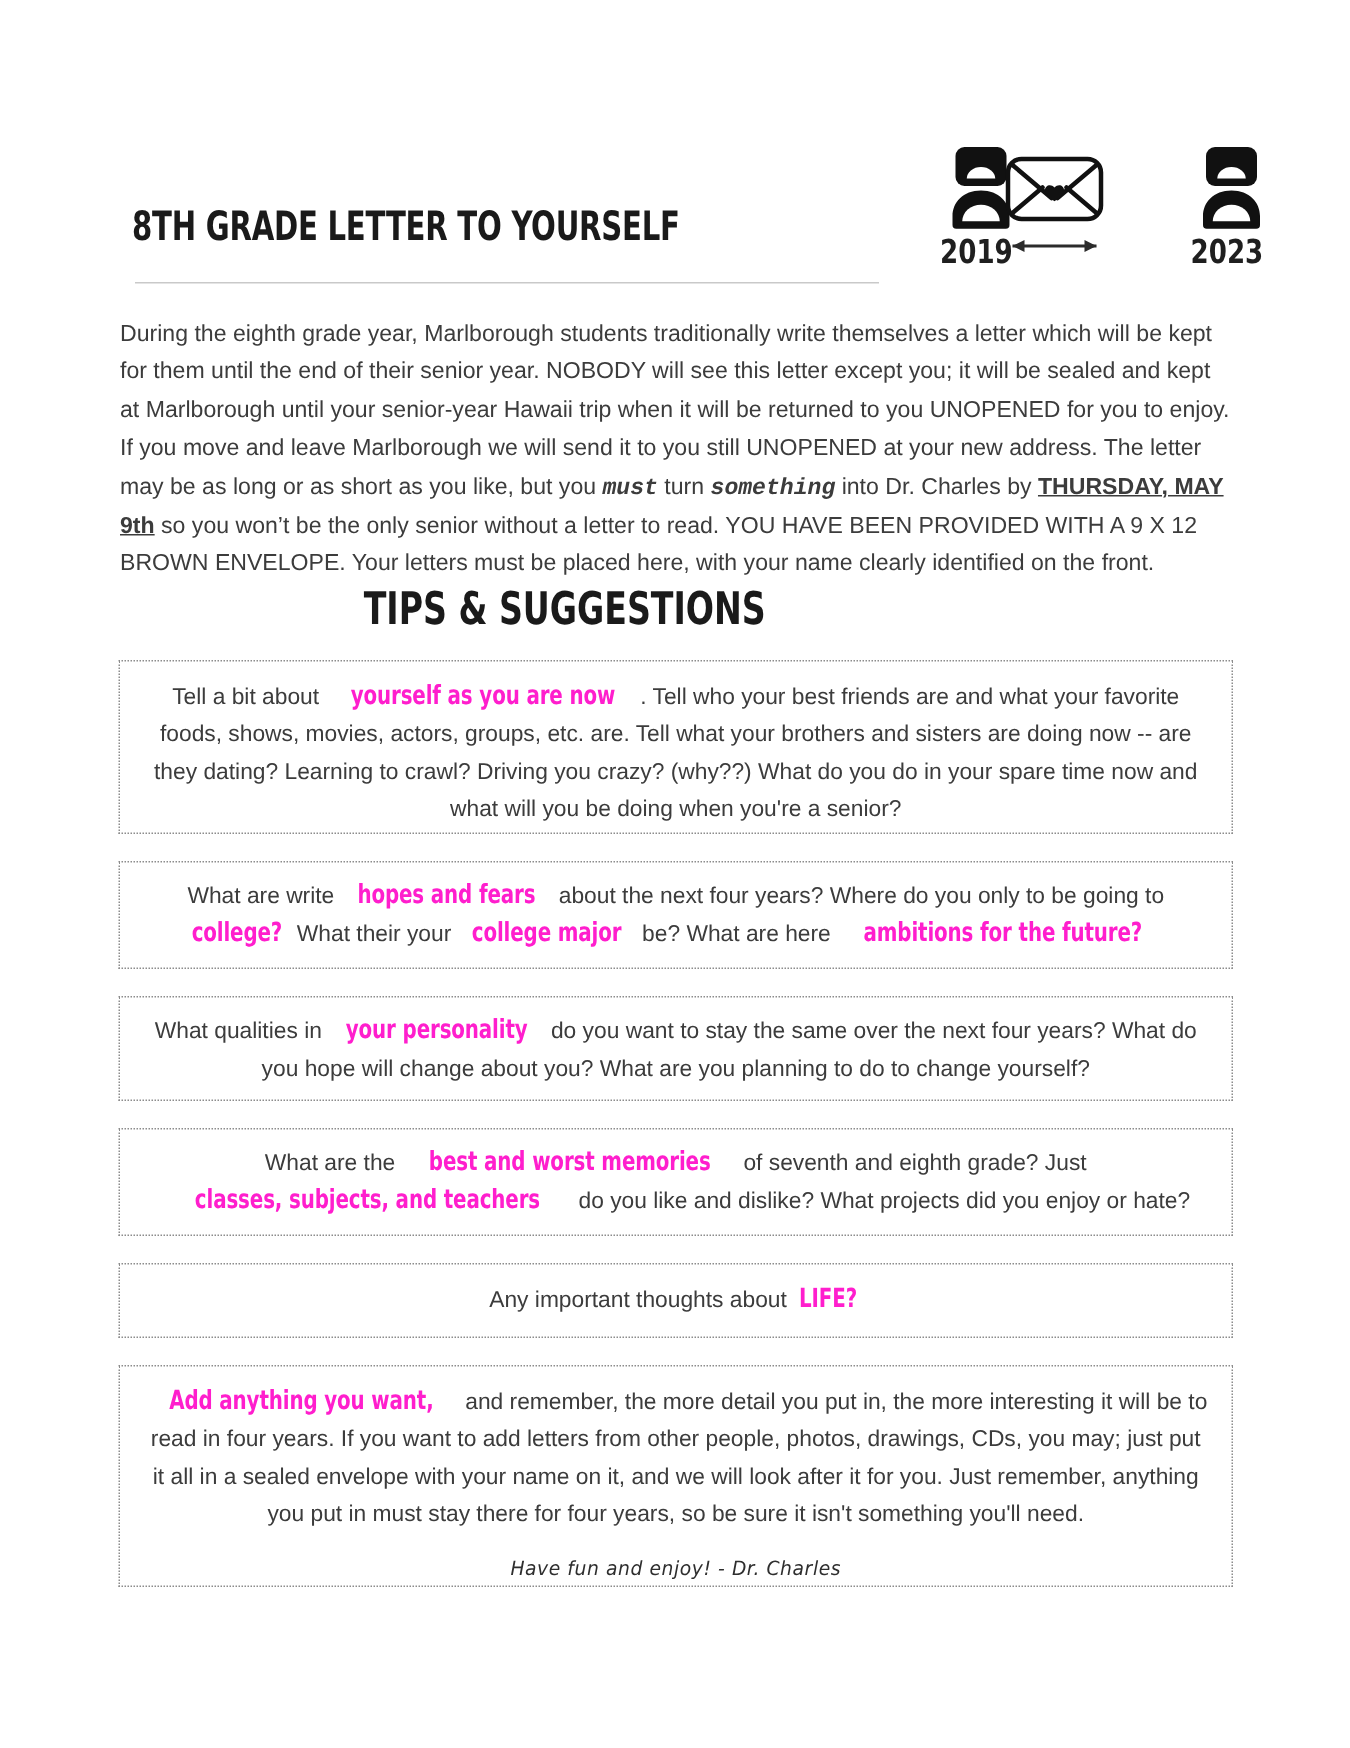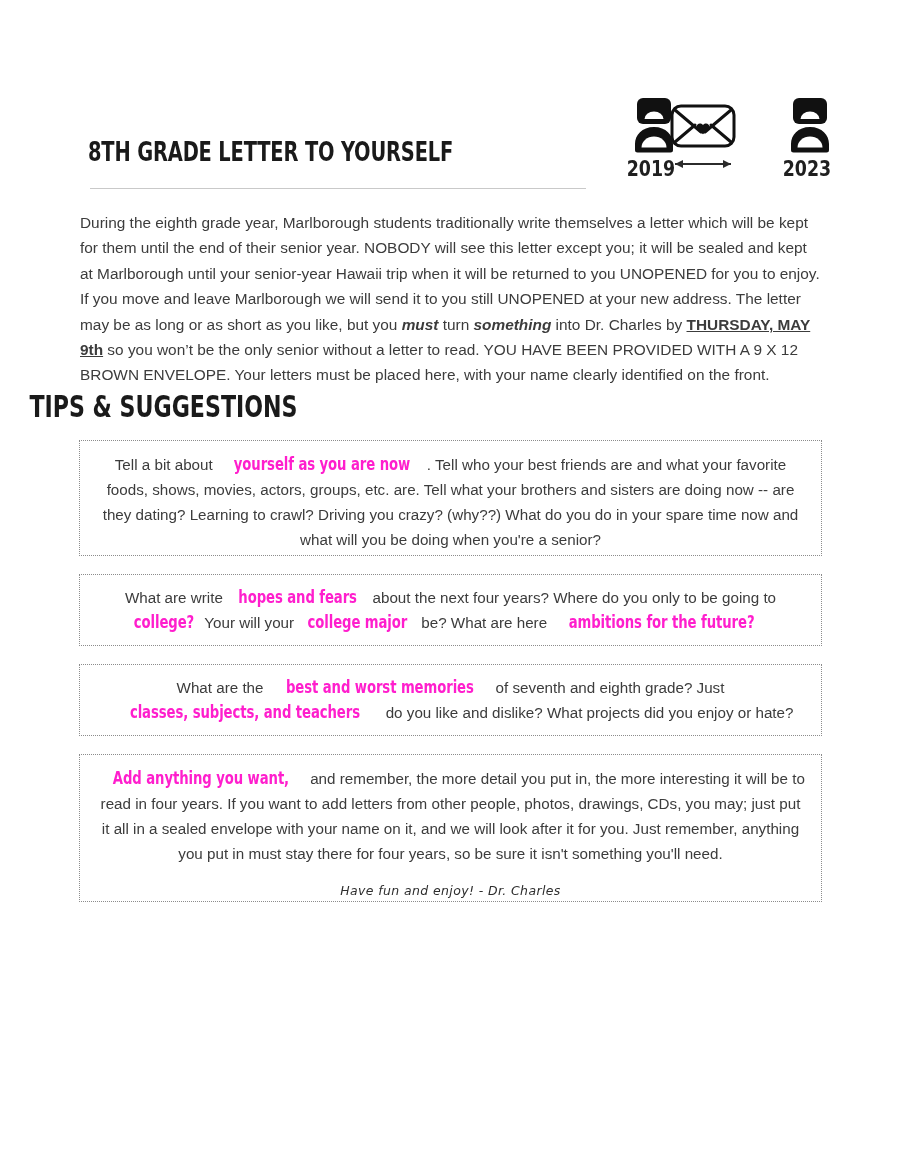--- a/index.html
+++ b/index.html
@@ -64,21 +64,21 @@
     width: 230px;
     height: 90px;
   }
 
   .icon-unit {
     position: absolute;
     width: 62px;
     margin-left: 31px;
   }
   .icon-unit.left  { left: 0px;   top: 0px; }
-  .icon-unit.right { left: 156px; top: 0px; }
+  .icon-unit.right { left: 167px; top: 0px; }
 
   .person-svg { display: block; margin: 0 auto; }
 
   .year-label {
     font-family: "Liberation Sans Narrow", "DejaVu Sans Condensed", "Liberation Sans", sans-serif;
     font-weight: bold;
     font-size: 22px;
     color: #1f1f1f;
     line-height: 1;
     margin-top: 4px;
@@ -99,30 +99,30 @@
   .intro {
     position: absolute;
     left: 80px;
     top: 210px;
     width: 740px;
     font-size: 15.4px;
     line-height: 25.4px;
     color: #3c3c3c;
     text-align: left;
   }
-  .intro b.bi { font-weight: bold; font-style: italic; }
+  .intro b.bi { font-weight: bold; font-style: italic; font-family: Liberation Mono, monospace; }
   .intro b.bu { font-weight: bold; text-decoration: underline; }
 
   
   .section-heading {
     position: absolute;
     left: 0;
     top: 392px;
     width: 752px;
-    text-align: left;
+    text-align: center;
     font-family: "Liberation Sans Narrow", "DejaVu Sans Condensed", "Liberation Sans", sans-serif;
     font-weight: bold;
     font-size: 30px;
     color: #1a1a1a;
     line-height: 1;
   }
   .section-heading span {
     display: inline-block;
     transform: scaleX(0.82);
   }
@@ -238,24 +238,30 @@
 
   <div class="section-heading">
     <span>TIPS &amp; SUGGESTIONS</span>
   </div>
 
   <div class="tips">
     <div class="tip-box b1">
         <div><span>Tell a bit about </span><span class="hl">yourself as you are now</span><span>. Tell who your best friends are and what your favorite foods, shows, movies, actors, groups, etc. are. Tell what your brothers and sisters are doing now -- are they dating? Learning to crawl? Driving you crazy? (why??) What do you do in your spare time now and what will you be doing when you're a senior?</span></div>
       </div>
     <div class="tip-box b2">
-        <div><span>What are write </span><span class="hl">hopes and fears</span><span> about the next four years? Where do you only to be going to </span><span class="hl">college?</span><span> Your will your </span><span class="hl">college major</span><span> be? What are here </span><span class="hl">ambitions for the future?</span></div>
+        <div><span>What are write </span><span class="hl">hopes and fears</span><span> about the next four years? Where do you only to be going to </span><span class="hl">college?</span><span> What their your </span><span class="hl">college major</span><span> be? What are here </span><span class="hl">ambitions for the future?</span></div>
+      </div>
+    <div class="tip-box b3">
+        <div><span>What qualities in </span><span class="hl">your personality</span><span> do you want to stay the same over the next four years? What do you hope will change about you? What are you planning to do to change yourself?</span></div>
       </div>
     <div class="tip-box b4">
         <div><span>What are the </span><span class="hl">best and worst memories</span><span> of seventh and eighth grade? Just </span><span class="hl">classes, subjects, and teachers</span><span> do you like and dislike? What projects did you enjoy or hate?</span></div>
+      </div>
+    <div class="tip-box b5">
+        <div><span>Any important thoughts about </span><span class="hl">LIFE?</span></div>
       </div>
     <div class="tip-box b6">
         <div><span class="hl">Add anything you want,</span><span> and remember, the more detail you put in, the more interesting it will be to read in four years. If you want to add letters from other people, photos, drawings, CDs, you may; just put it all in a sealed envelope with your name on it, and we will look after it for you. Just remember, anything you put in must stay there for four years, so be sure it isn't something you'll need.</span></div>
         <div class="signature">Have fun and enjoy! - Dr. Charles</div>
       </div>
   </div>
 
 </div>
 
 </body></html>

